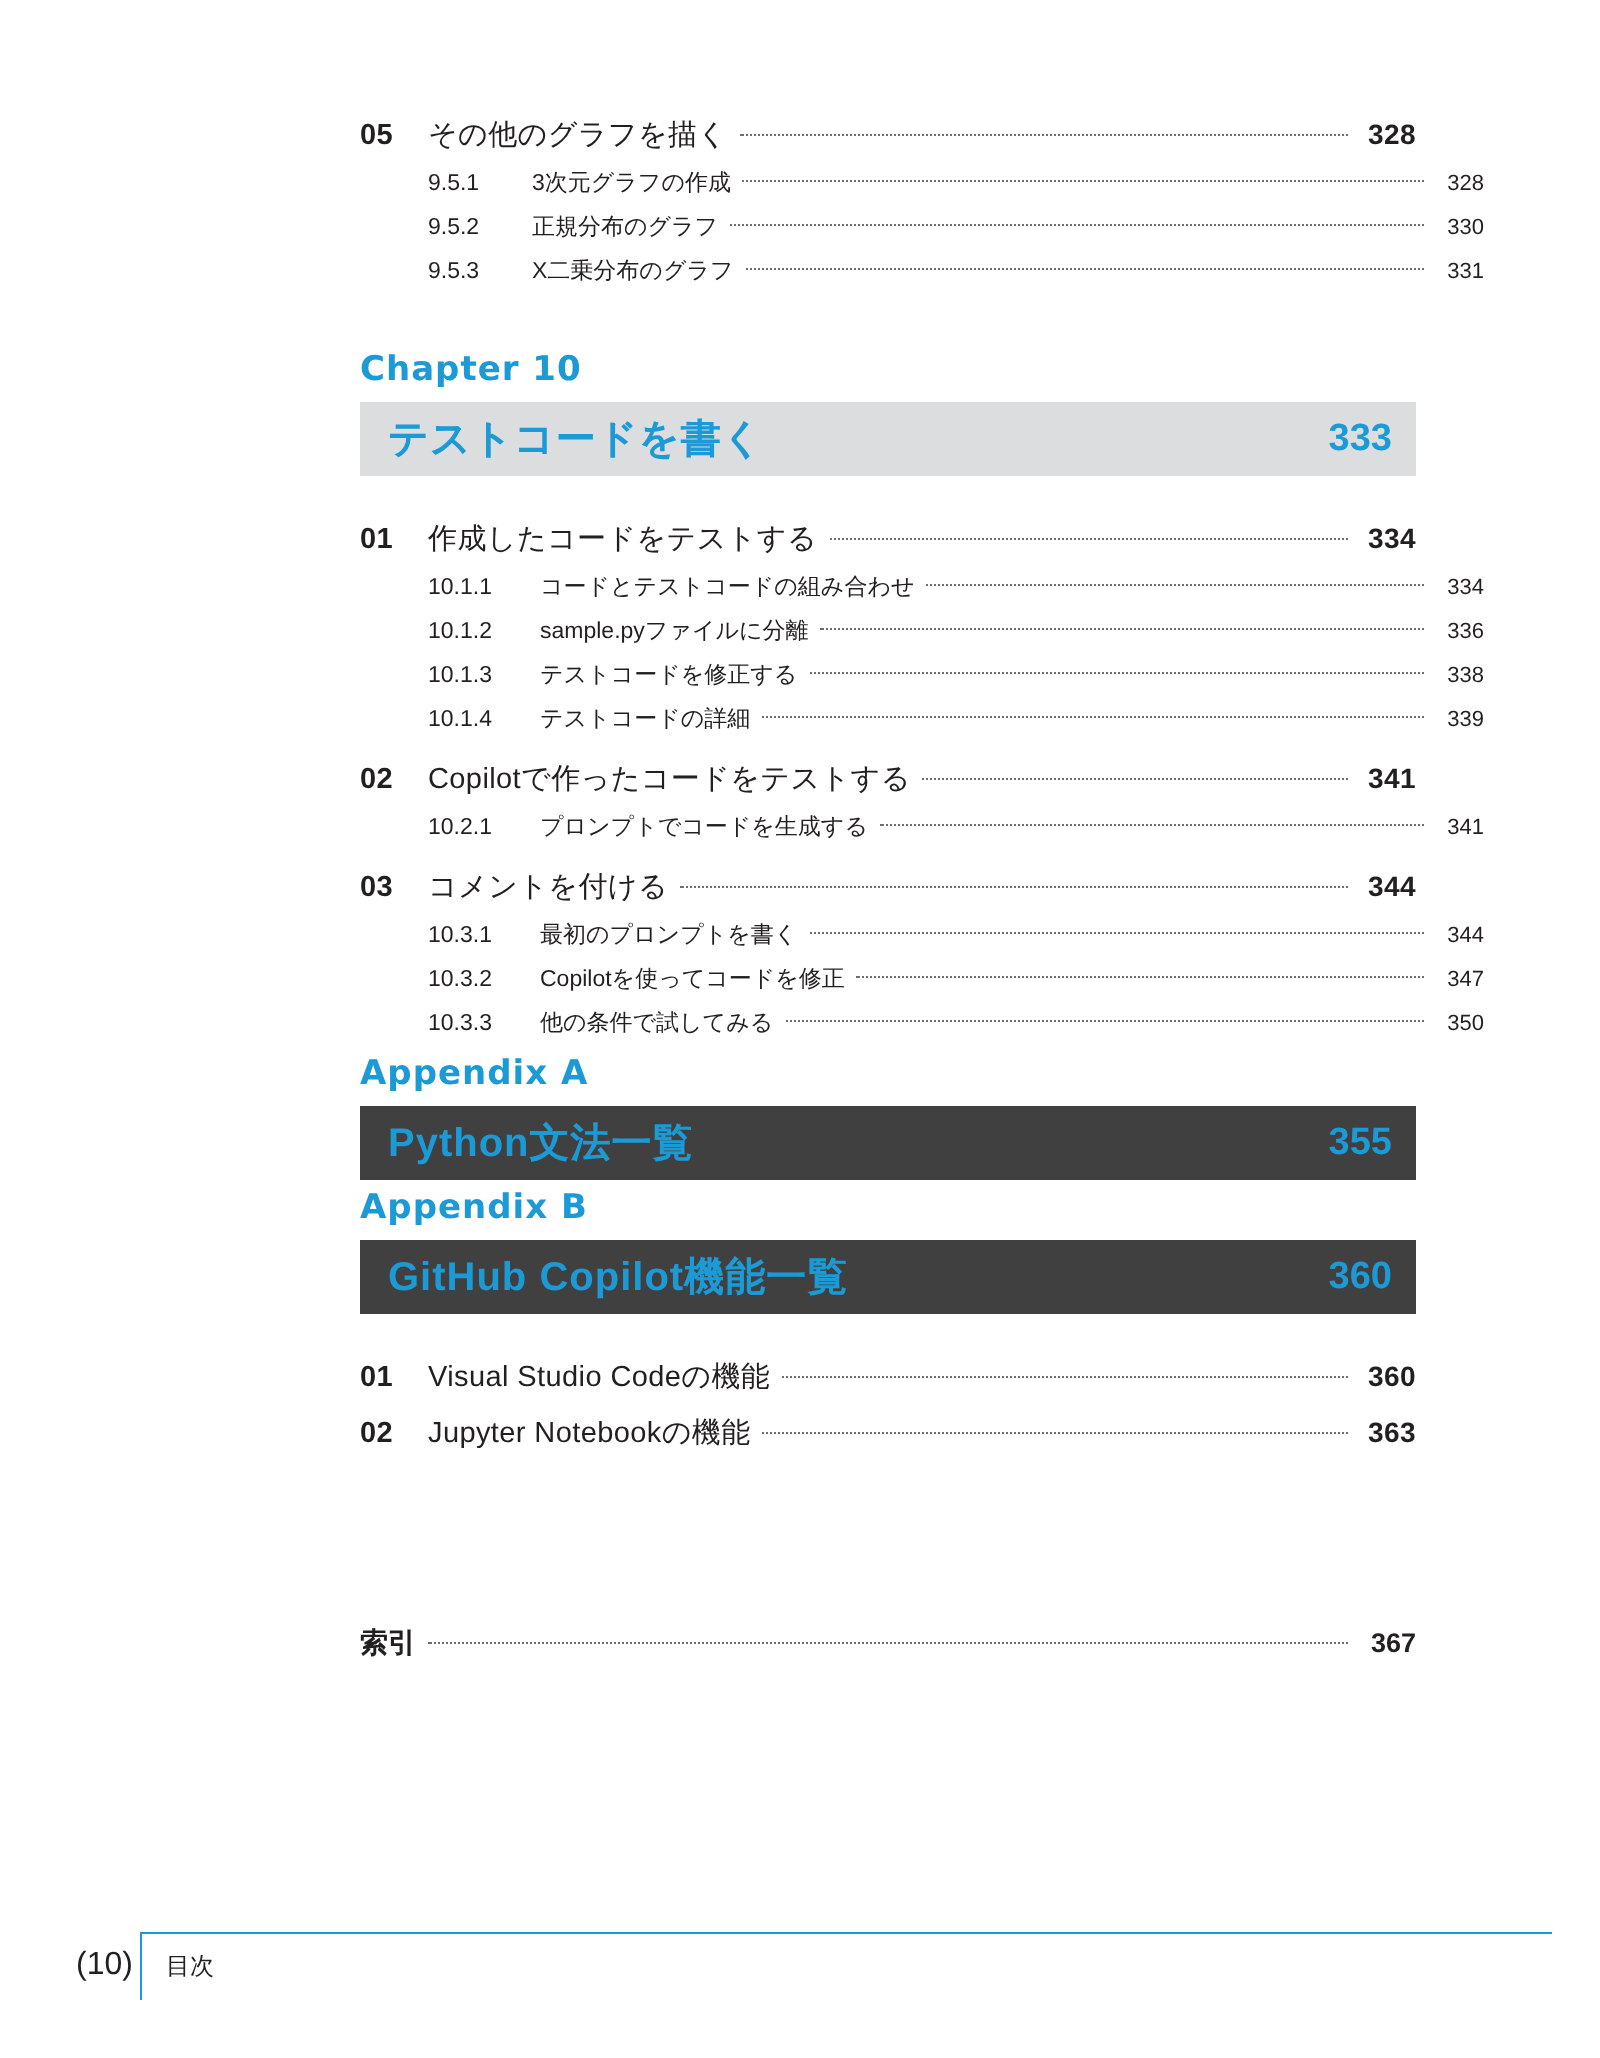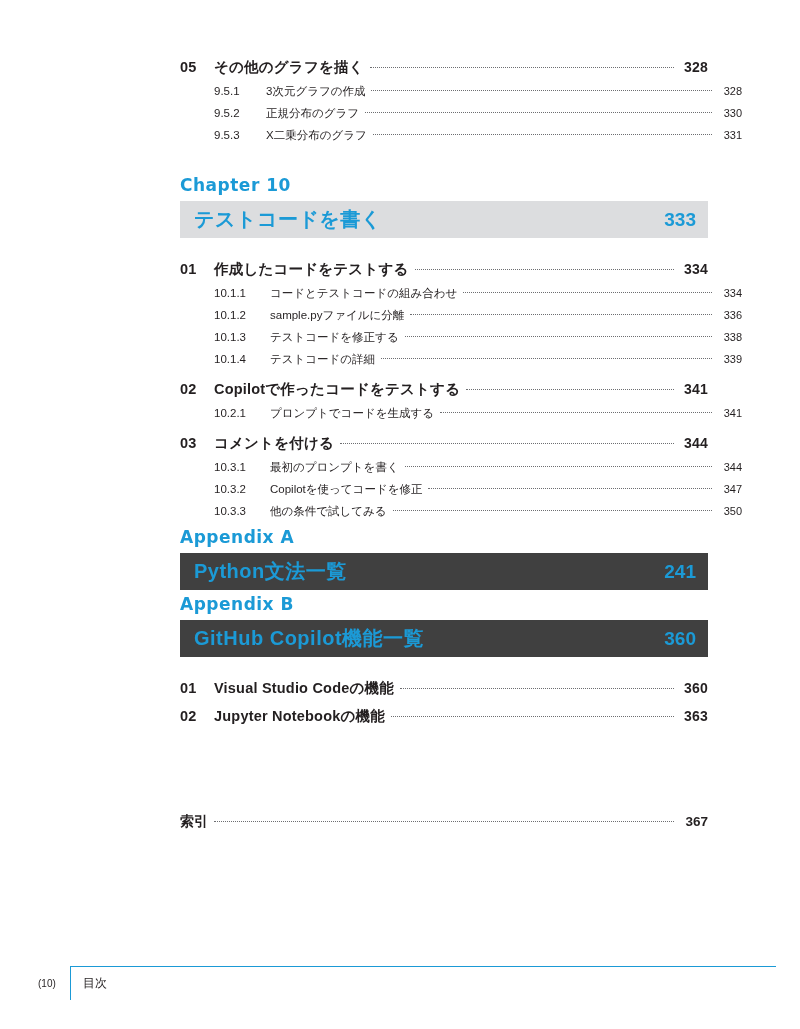--- a/index.html
+++ b/index.html
@@ -65,21 +65,21 @@
     font-size: 14.5px;
     font-weight: bold;
     letter-spacing: 0.2px;
   }
   .sec-num-row .num {
     flex: 0 0 34px;
     font-weight: bold;
   }
   .sec-num-row .ttl {
     flex: 0 0 auto;
-    font-weight: bold;
+    font-weight: normal;
   }
   .sec-num-row .pg {
     font-weight: bold;
     font-size: 14px;
   }
   .sub-row {
     font-size: 11.5px;
     margin-top: 7px;
     padding-left: 34px;
     justify-content: flex-end;
@@ -160,21 +160,21 @@
   .footer {
     position: absolute;
     left: 26px;
     top: 966px;
     width: 750px;
     height: 34px;
     display: flex;
     align-items: center;
   }
   .footer .folio {
-    font-size: 10px;
+    font-size: 16px;
     color: #231f20;
     width: 44px;
     text-align: left;
     padding-left: 12px;
     box-sizing: border-box;
   }
   .footer .footer-box {
     flex: 1 1 auto;
     height: 34px;
     border-left: 1.5px solid #1b9ad6;
@@ -299,21 +299,21 @@
           <span class="lead"></span>
           <span class="pg">350</span>
         </div>
       </div>
     </div>
 
     <div class="chapter-block" style="top:527px;">
       <div class="chapter-label">Appendix A</div>
       <div class="chapter-bar appendix-bar">
         <span class="ch-title">Python文法一覧</span>
-        <span class="ch-page">241</span>
+        <span class="ch-page">355</span>
       </div>
     </div>
 
     <div class="chapter-block" style="top:594px;">
       <div class="chapter-label">Appendix B</div>
       <div class="chapter-bar appendix-bar">
         <span class="ch-title">GitHub Copilot機能一覧</span>
         <span class="ch-page">360</span>
       </div>
 

